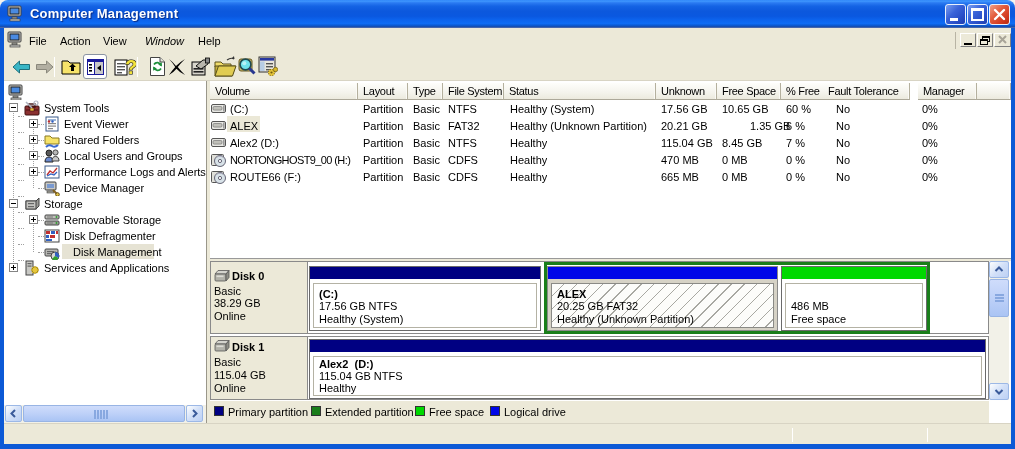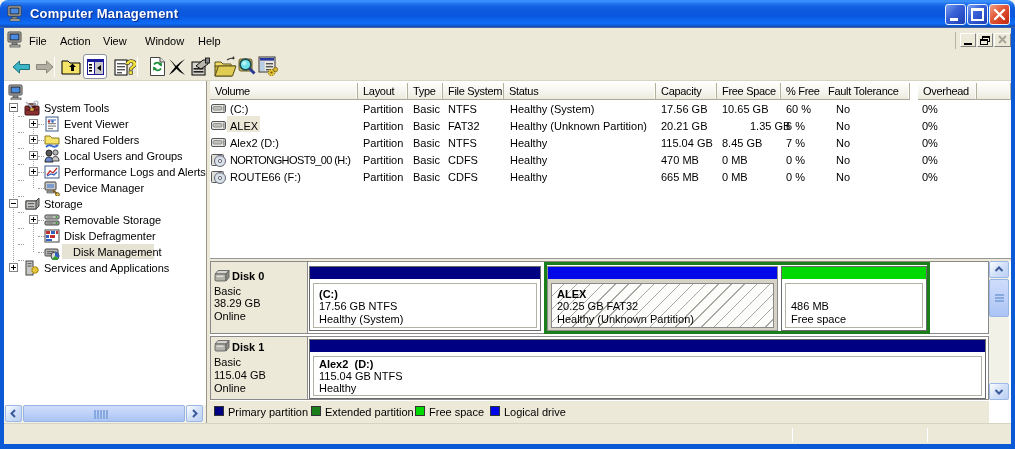--- a/index.html
+++ b/index.html
@@ -78,21 +78,21 @@
 <div class="abs" id="menubar">
  <svg class="ic" style="left:3px;top:3px;" width="17" height="17" viewBox="0 0 17 17">
   <rect x="1" y="1" width="13" height="10" rx="1" fill="#c8c8c4" stroke="#404040"></rect>
   <rect x="3" y="3" width="9" height="6" fill="#4a8ae0" stroke="#202020"></rect>
   <rect x="5" y="12" width="5" height="2" fill="#a8a8a0" stroke="#404040" stroke-width=".7"></rect>
   <rect x="3" y="14" width="10" height="2" fill="#c8c8c4" stroke="#404040" stroke-width=".7"></rect>
  </svg>
  <div class="abs mi" style="left:25px;">File</div>
  <div class="abs mi" style="left:56px;">Action</div>
  <div class="abs mi" style="left:99px;">View</div>
- <div class="abs mi" style="left:141px;">Window</div>
+ <div class="abs mi" style="left:141px;font-style:italic;">Window</div>
  <div class="abs mi" style="left:194px;">Help</div>
  <div class="abs" style="left:951px;top:4px;width:1px;height:17px;background:#b8b4a4;"></div>
  <div class="abs mdibtn" style="left:956px;">
       <div class="abs" style="left:3px;top:9px;width:8px;height:2px;background:#000;"></div>
     </div>
  <div class="abs mdibtn" style="left:973px;">
    <div class="abs" style="left:4px;top:2px;width:8px;height:6px;border:1px solid #000;border-top-width:2px;"></div>
    <div class="abs" style="left:2px;top:5px;width:8px;height:6px;border:1px solid #000;border-top-width:2px;background:#ece9d8;"></div>
  </div>
  <div class="abs mdibtn" style="left:990px;width:17px;">
@@ -340,25 +340,25 @@
       </svg>
     </div>
 </div>
 <div class="abs" id="split"></div>
 <div class="abs" id="rightpane">
  <div class="abs hcell" style="left:0px;width:148px;">Volume</div>
  <div class="abs hcell" style="left:148px;width:50px;">Layout</div>
  <div class="abs hcell" style="left:198px;width:35px;">Type</div>
  <div class="abs hcell" style="left:233px;width:61px;">File System</div>
  <div class="abs hcell" style="left:294px;width:152px;">Status</div>
- <div class="abs hcell" style="left:446px;width:61px;">Capacity</div>
+ <div class="abs hcell" style="left:446px;width:61px;">Unknown</div>
  <div class="abs hcell" style="left:507px;width:64px;">Free Space</div>
  <div class="abs hcell" style="left:571px;width:50px;">% Free</div>
  <div class="abs hcell" style="left:613px;width:87px;">Fault Tolerance</div>
- <div class="abs hcell" style="left:708px;width:59px;">Overhead</div>
+ <div class="abs hcell" style="left:708px;width:59px;">Manager</div>
  <div class="abs hcell" style="left:767px;width:34px;"></div>
  <div class="abs" style="left:17px;top:35px;width:33px;height:16px;background:#ebe8d7;"></div>
  <svg class="ic" style="left:1px;top:20px;" width="16" height="16" viewBox="0 0 16 16">
       <rect x="0.5" y="3.5" width="14" height="8" rx="1.5" fill="#e8e8e4" stroke="#555"></rect>
       <rect x="2" y="5.5" width="9" height="3.6" rx="1.2" fill="#c0c0ba" stroke="#777" stroke-width=".7"></rect>
       <rect x="12" y="4.5" width="1.6" height="6" fill="#999"></rect>
     </svg>
  <div class="cell" style="left:20px;top:20px;">(C:)</div>
  <div class="cell" style="left:153px;top:20px;">Partition</div>
  <div class="cell" style="left:203px;top:20px;">Basic</div>

